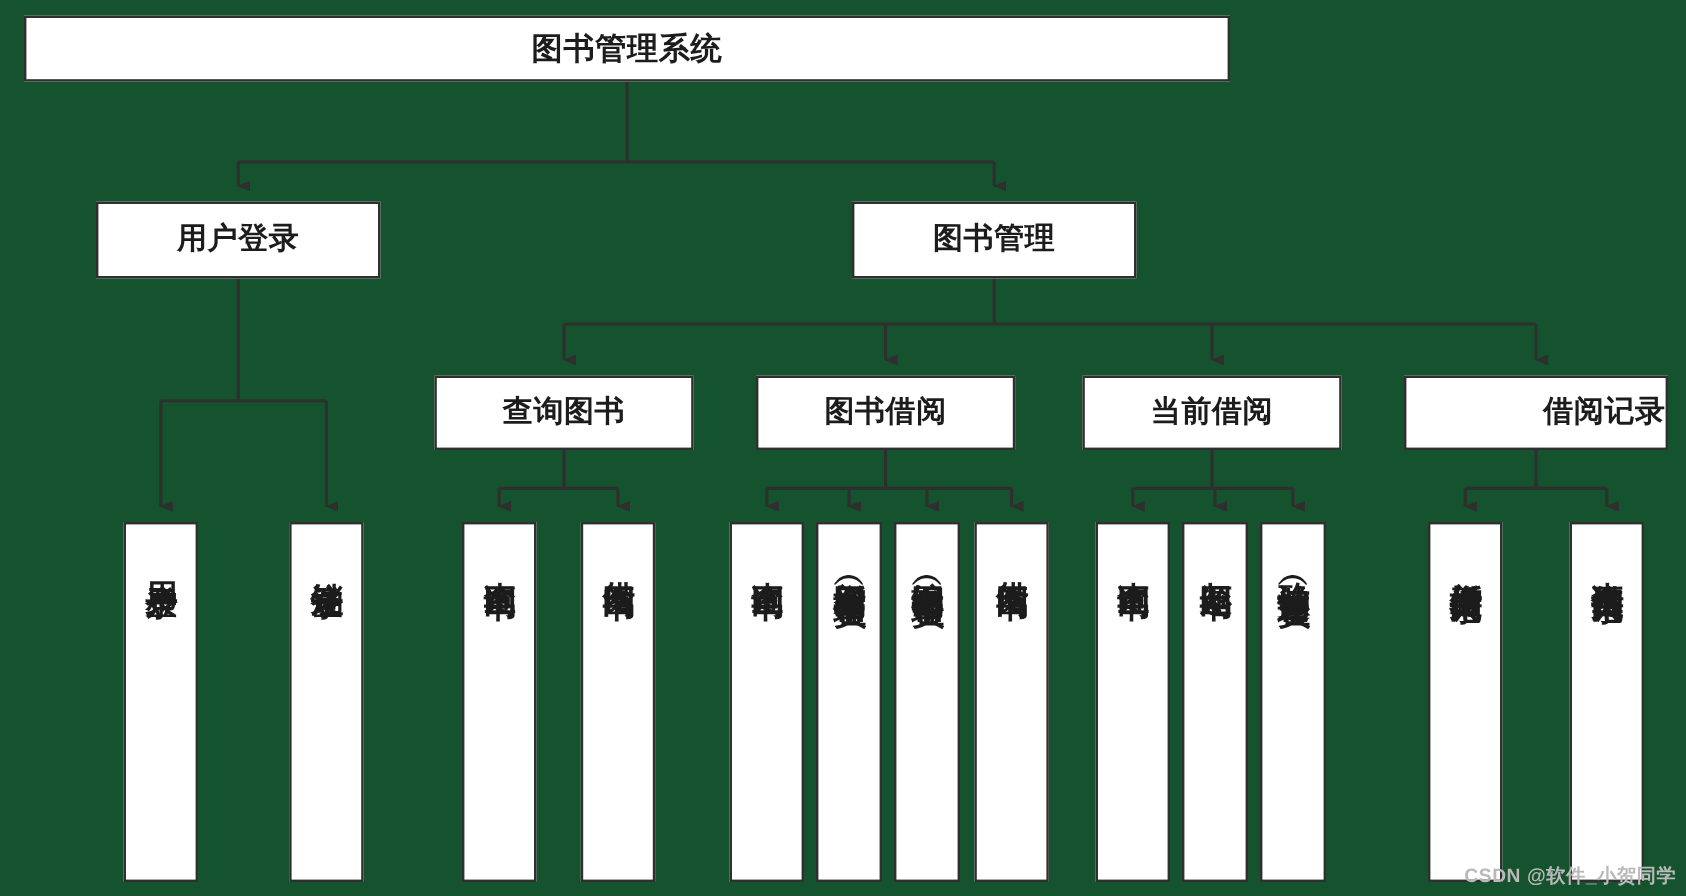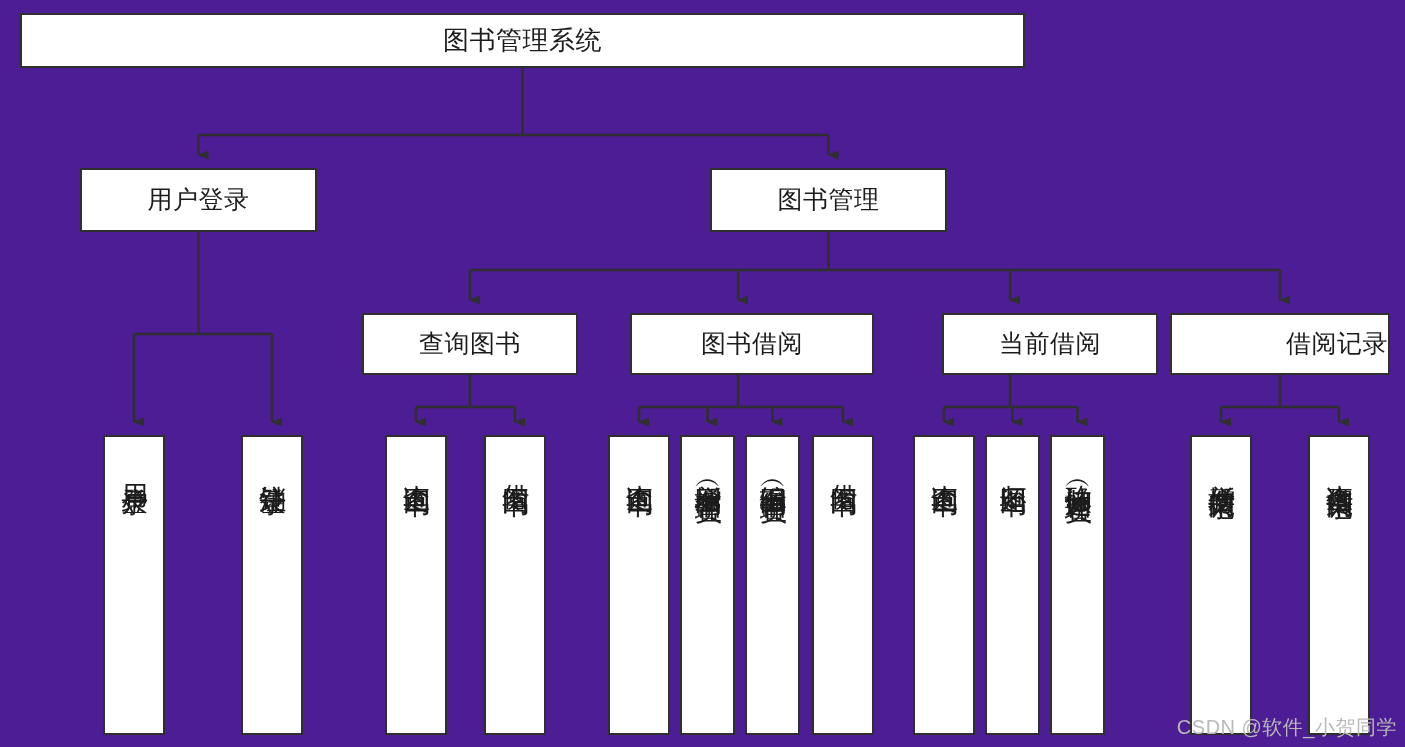--- a/index.html
+++ b/index.html
@@ -8,22 +8,23 @@
     padding: 0;
     background: #ffffff;
   }
   body {
     font-family: "Liberation Sans", "DejaVu Sans", sans-serif;
   }
   #diagram-root {
     position: relative;
     width: 1405px;
     height: 747px;
-    background: #4c1d95;
+    background: #14532d;
     overflow: hidden;
+    font-weight: bold;
   }
   #edges-layer {
     position: absolute;
     left: 0;
     top: 0;
     width: 1405px;
     height: 747px;
     pointer-events: none;
   }
   .node {
@@ -61,21 +62,21 @@
     text-orientation: upright;
     font-size: 27px;
     line-height: 1.02;
     letter-spacing: 2px;
     text-align: left;
   }
   #watermark {
     position: absolute;
     right: 8px;
     bottom: 6px;
-    font-size: 20px;
+    font-size: 16px;
     color: #b9b9b9;
     letter-spacing: 0.5px;
     white-space: nowrap;
     user-select: none;
   }
 </style>
 </head>
 <body>
 
 <div id="diagram-root">
@@ -129,24 +130,24 @@
       </div>
       <div class="node horiz" style="left: 80px; top: 168px; width: 237px; height: 64px;">
         <span class="label">用户登录</span>
       </div>
       <div class="node horiz" style="left: 710px; top: 168px; width: 237px; height: 64px;">
         <span class="label">图书管理</span>
       </div>
       <div class="node horiz" style="left: 362px; top: 313px; width: 216px; height: 62px;">
         <span class="label">查询图书</span>
       </div>
-      <div class="node horiz" style="left: 630px; top: 313px; width: 244px; height: 62px;">
+      <div class="node horiz" style="left: 630px; top: 313px; width: 216px; height: 62px;">
         <span class="label">图书借阅</span>
       </div>
-      <div class="node horiz" style="left: 902px; top: 313px; width: 216px; height: 62px; margin-left: 40px;">
+      <div class="node horiz" style="left: 902px; top: 313px; width: 216px; height: 62px;">
         <span class="label">当前借阅</span>
       </div>
       <div class="node horiz" style="left: 1170px; top: 313px; width: 220px; height: 62px; justify-content: flex-end;">
         <span class="label">借阅记录</span>
       </div>
       <div class="node vert" style="left: 103px; top: 435px; width: 62px; height: 300px;">
         <span class="label">用户登录</span>
       </div>
       <div class="node vert" style="left: 241px; top: 435px; width: 62px; height: 300px;">
         <span class="label">注销登录</span>

